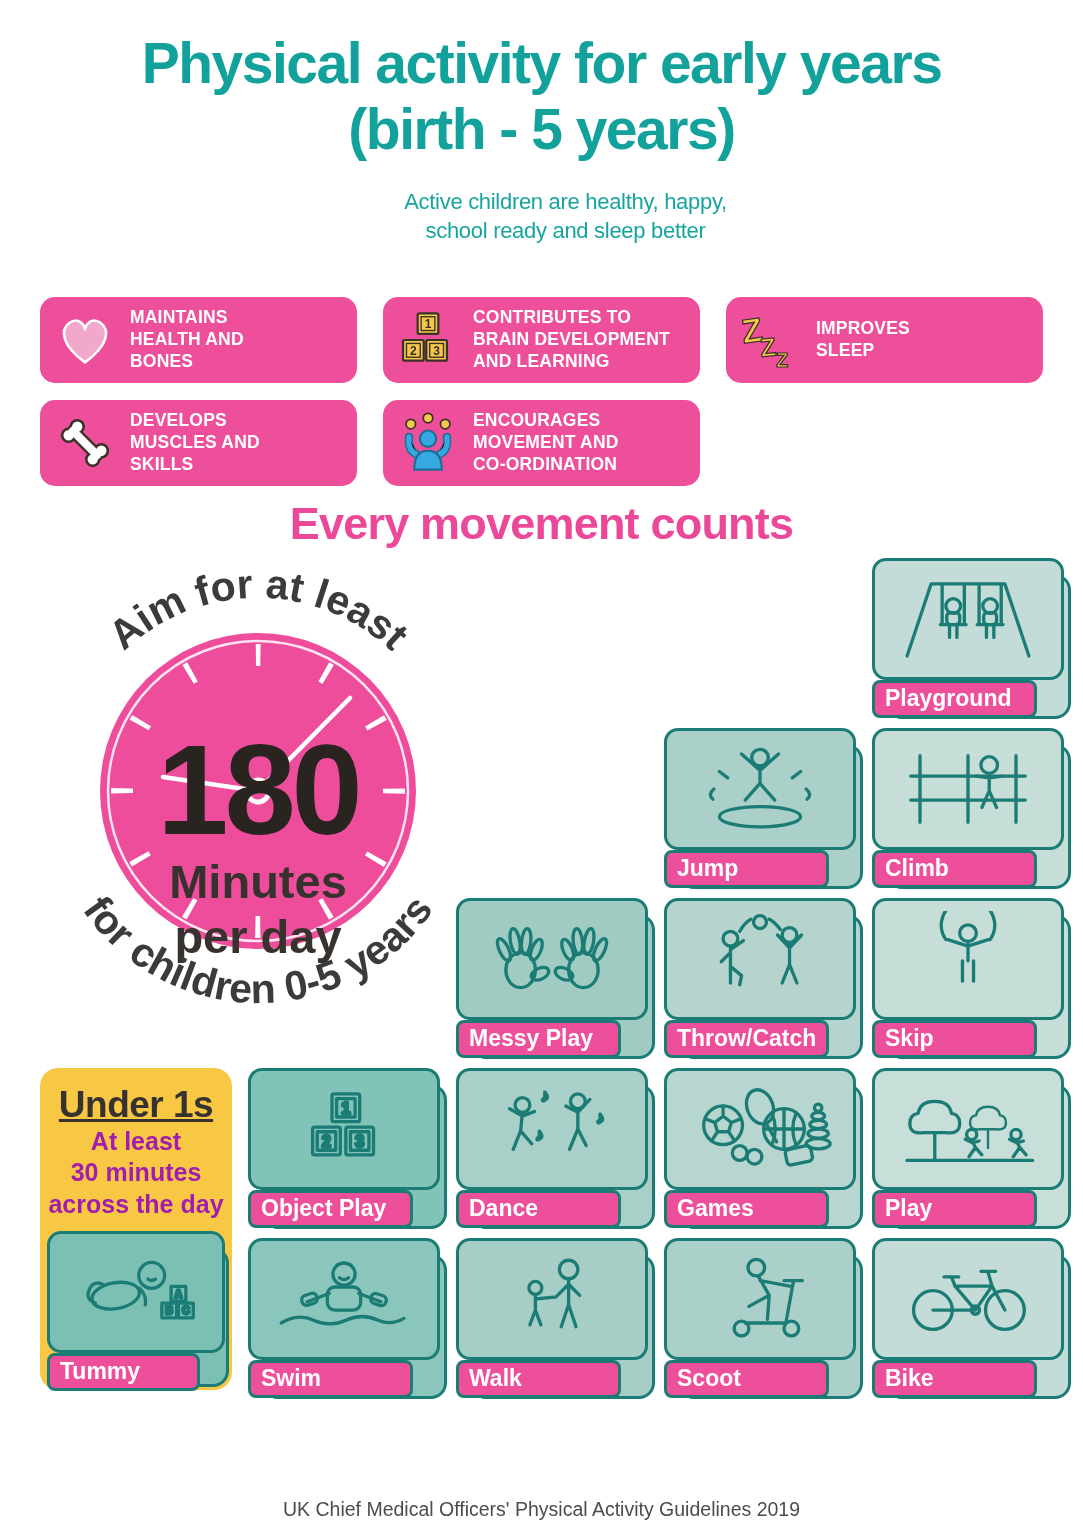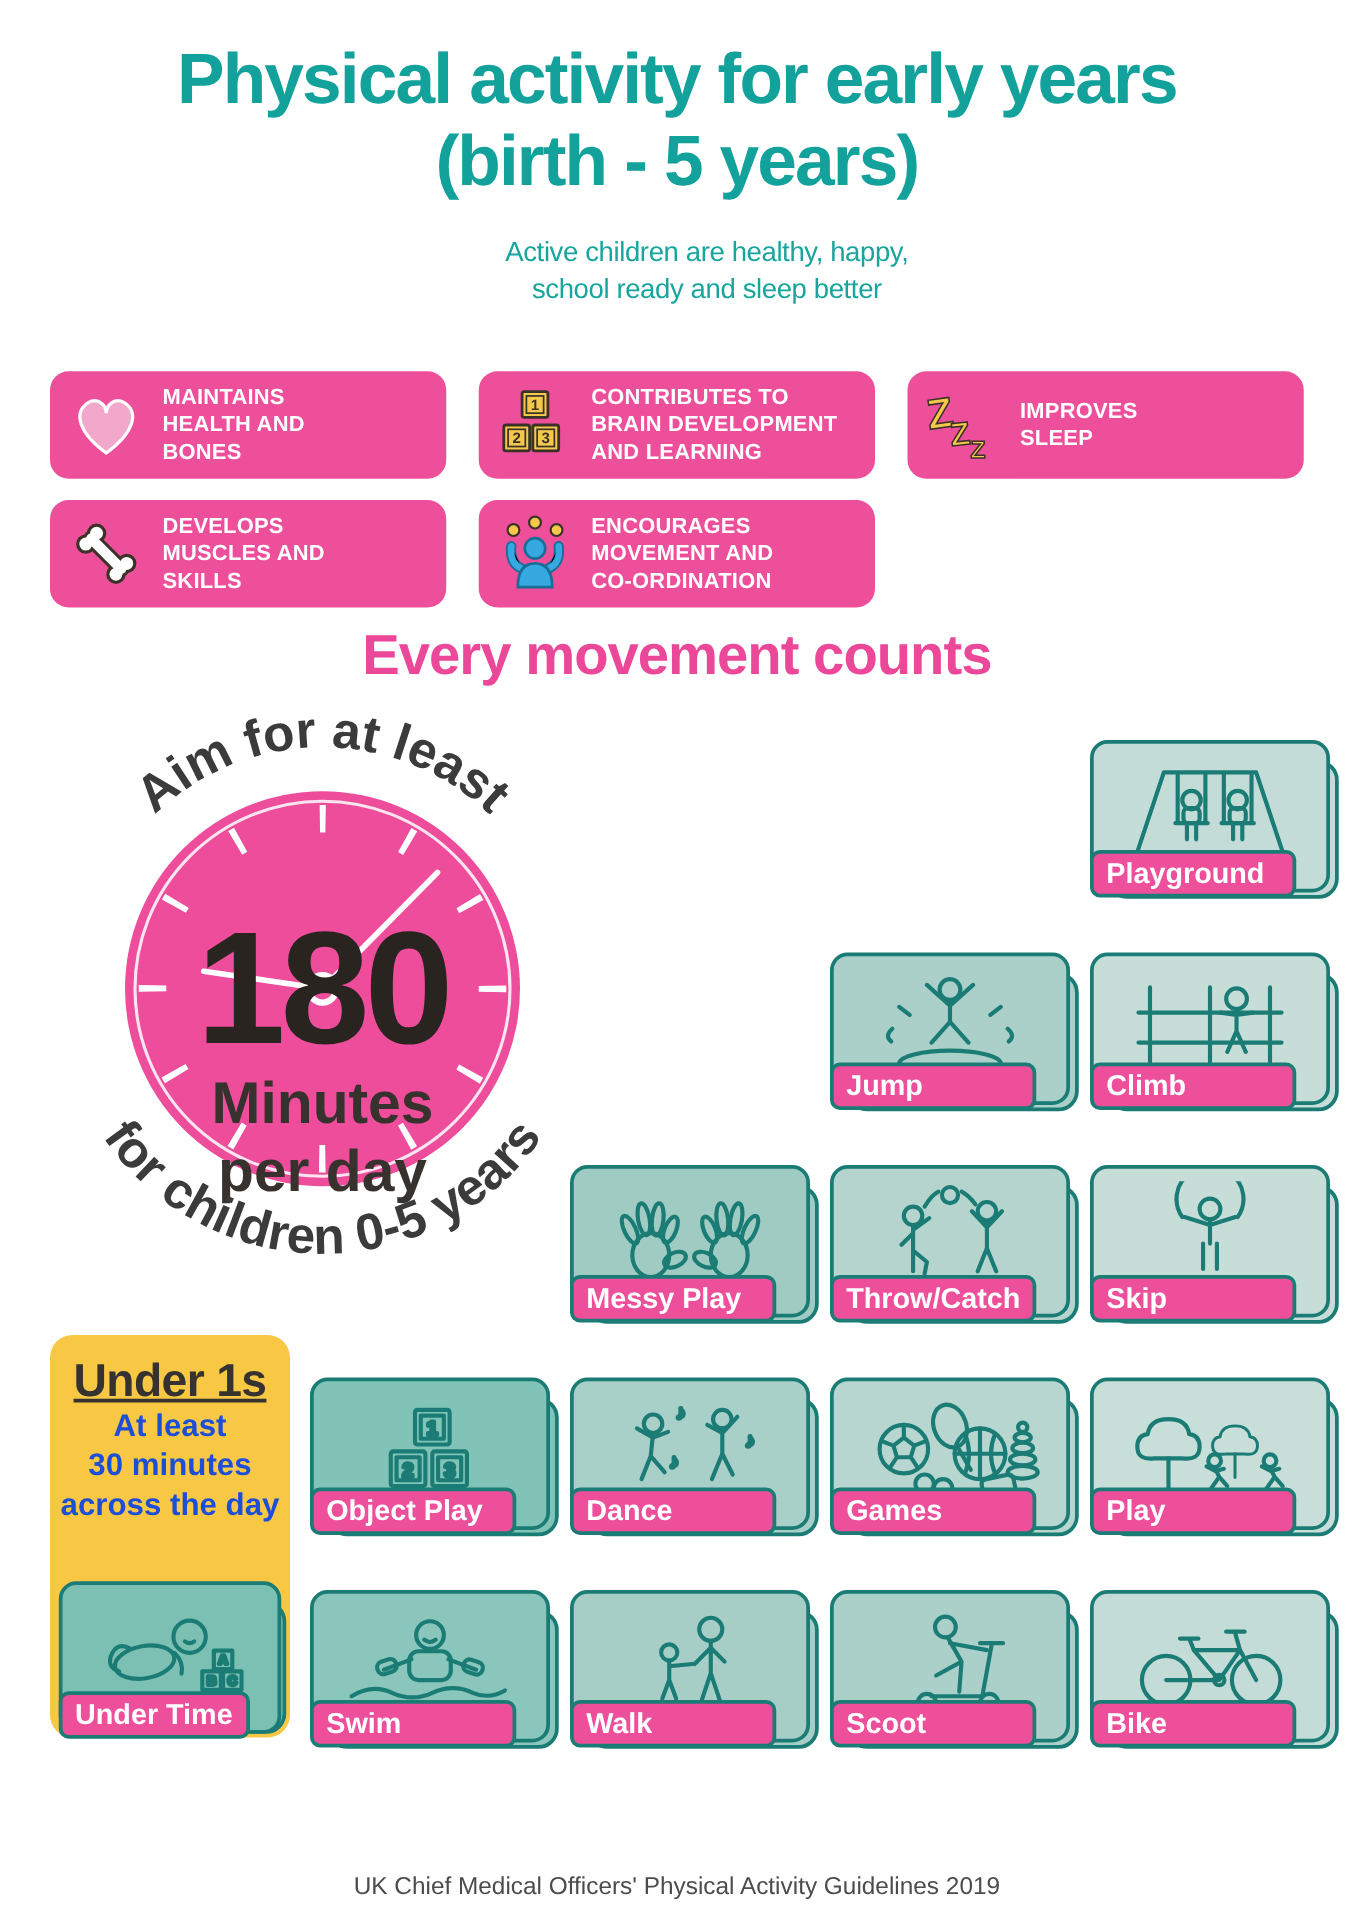--- a/index.html
+++ b/index.html
@@ -27,39 +27,39 @@
   .badge-text { color:#fff; font-size:17.5px; font-weight:700; line-height:1.24; letter-spacing:.2px; }
 
   
   .clock-wrap { position:absolute; left:45px; top:568px; width:430px; height:470px; }
   svg text { font-family:"Liberation Sans", sans-serif; }
 
   
   .tiles { position:absolute; left:40px; top:558px; width:1024px;
            display:grid; grid-template-columns:repeat(5,1fr); grid-template-rows:repeat(5,152px); gap:18px 16px; }.c2{grid-column:2}.c3{grid-column:3}.c4{grid-column:4}.c5{grid-column:5}
   .r1{grid-row:1}.r2{grid-row:2}.r3{grid-row:3}.r4{grid-row:4}.r5{grid-row:5}
-  .tile { position:relative;margin-top:34px; }
+  .tile { position:relative; }
   .tile-back { position:absolute; left:14px; top:16px; right:-7px; bottom:-9px;
                background:var(--shade,#bcd8d2); border:3px solid #1b7c75; border-radius:16px; box-sizing:border-box; }
   .tile-face { position:absolute; left:0; top:0; right:0; height:122px; z-index:1;
                background:var(--shade,#bcd8d2); border:3px solid #1b7c75; border-radius:14px; box-sizing:border-box;
                display:flex; align-items:center; justify-content:center; }
   .tile-label { position:absolute; left:0; bottom:-8px; width:86%; height:38px; z-index:2;
                background:#ee4f9b; border:3px solid #1b7c75; border-radius:8px; box-sizing:border-box;
                color:#fff; font-size:23px; font-weight:700; line-height:31px; padding-left:10px; }
   .ticon { width:150px; height:96px; }
   .ticon * { stroke:#1b7c75; stroke-width:3.6; fill:none; stroke-linecap:round; stroke-linejoin:round; }
   .ticon .fill { fill:#1b7c75; stroke:none; }
   .ticon .txt  { fill:#1b7c75; stroke:none; font-weight:bold; text-anchor:middle; }
 
   
   .under1s { grid-column:1; grid-row:4/6; position:relative; background:#f8c845; border-radius:18px;
              text-align:center; }
   .under1s-heading { margin-top:16px; color:#363230; font-size:37px; font-weight:800; letter-spacing:-0.5px;text-decoration:underline; }
-  .under1s-line { color:#1d4ed8; font-size:25px; font-weight:700; line-height:1.25; }
+  .under1s-line { color:#a21caf; font-size:25px; font-weight:700; line-height:1.25; }
   .tummy-slot { position:absolute; left:7px; right:7px; bottom:7px; height:152px; text-align:left; }
   .tummy-slot .tile { position:absolute; inset:0; }
 </style>
 </head>
 <body>
 
 <div id="page">
 
   <div class="title">
     <div>Physical activity for early years</div>
@@ -320,21 +320,21 @@
               <rect x="118" y="46" width="16" height="16"></rect>
               <rect x="108" y="64" width="16" height="16"></rect>
               <rect x="126" y="64" width="16" height="16"></rect>
               <g class="txt" font-size="11">
                 <text x="126" y="58">A</text>
                   <text x="116" y="76">B</text>
                   <text x="134" y="76">C</text>
               </g>
             </svg>
           </div>
-          <div class="tile-label">Under Time</div>
+          <div class="tile-label">Tummy Time</div>
         </div>
       </div>
     </div>
 
     <div class="tile c2 r4" style="--shade: #82c3b8;">
       <div class="tile-back"></div>
       <div class="tile-face">
         <svg class="ticon" viewBox="0 0 160 104">
           <rect x="67" y="14" width="30" height="30" rx="2"></rect>
             <rect x="72" y="19" width="20" height="20"></rect>

